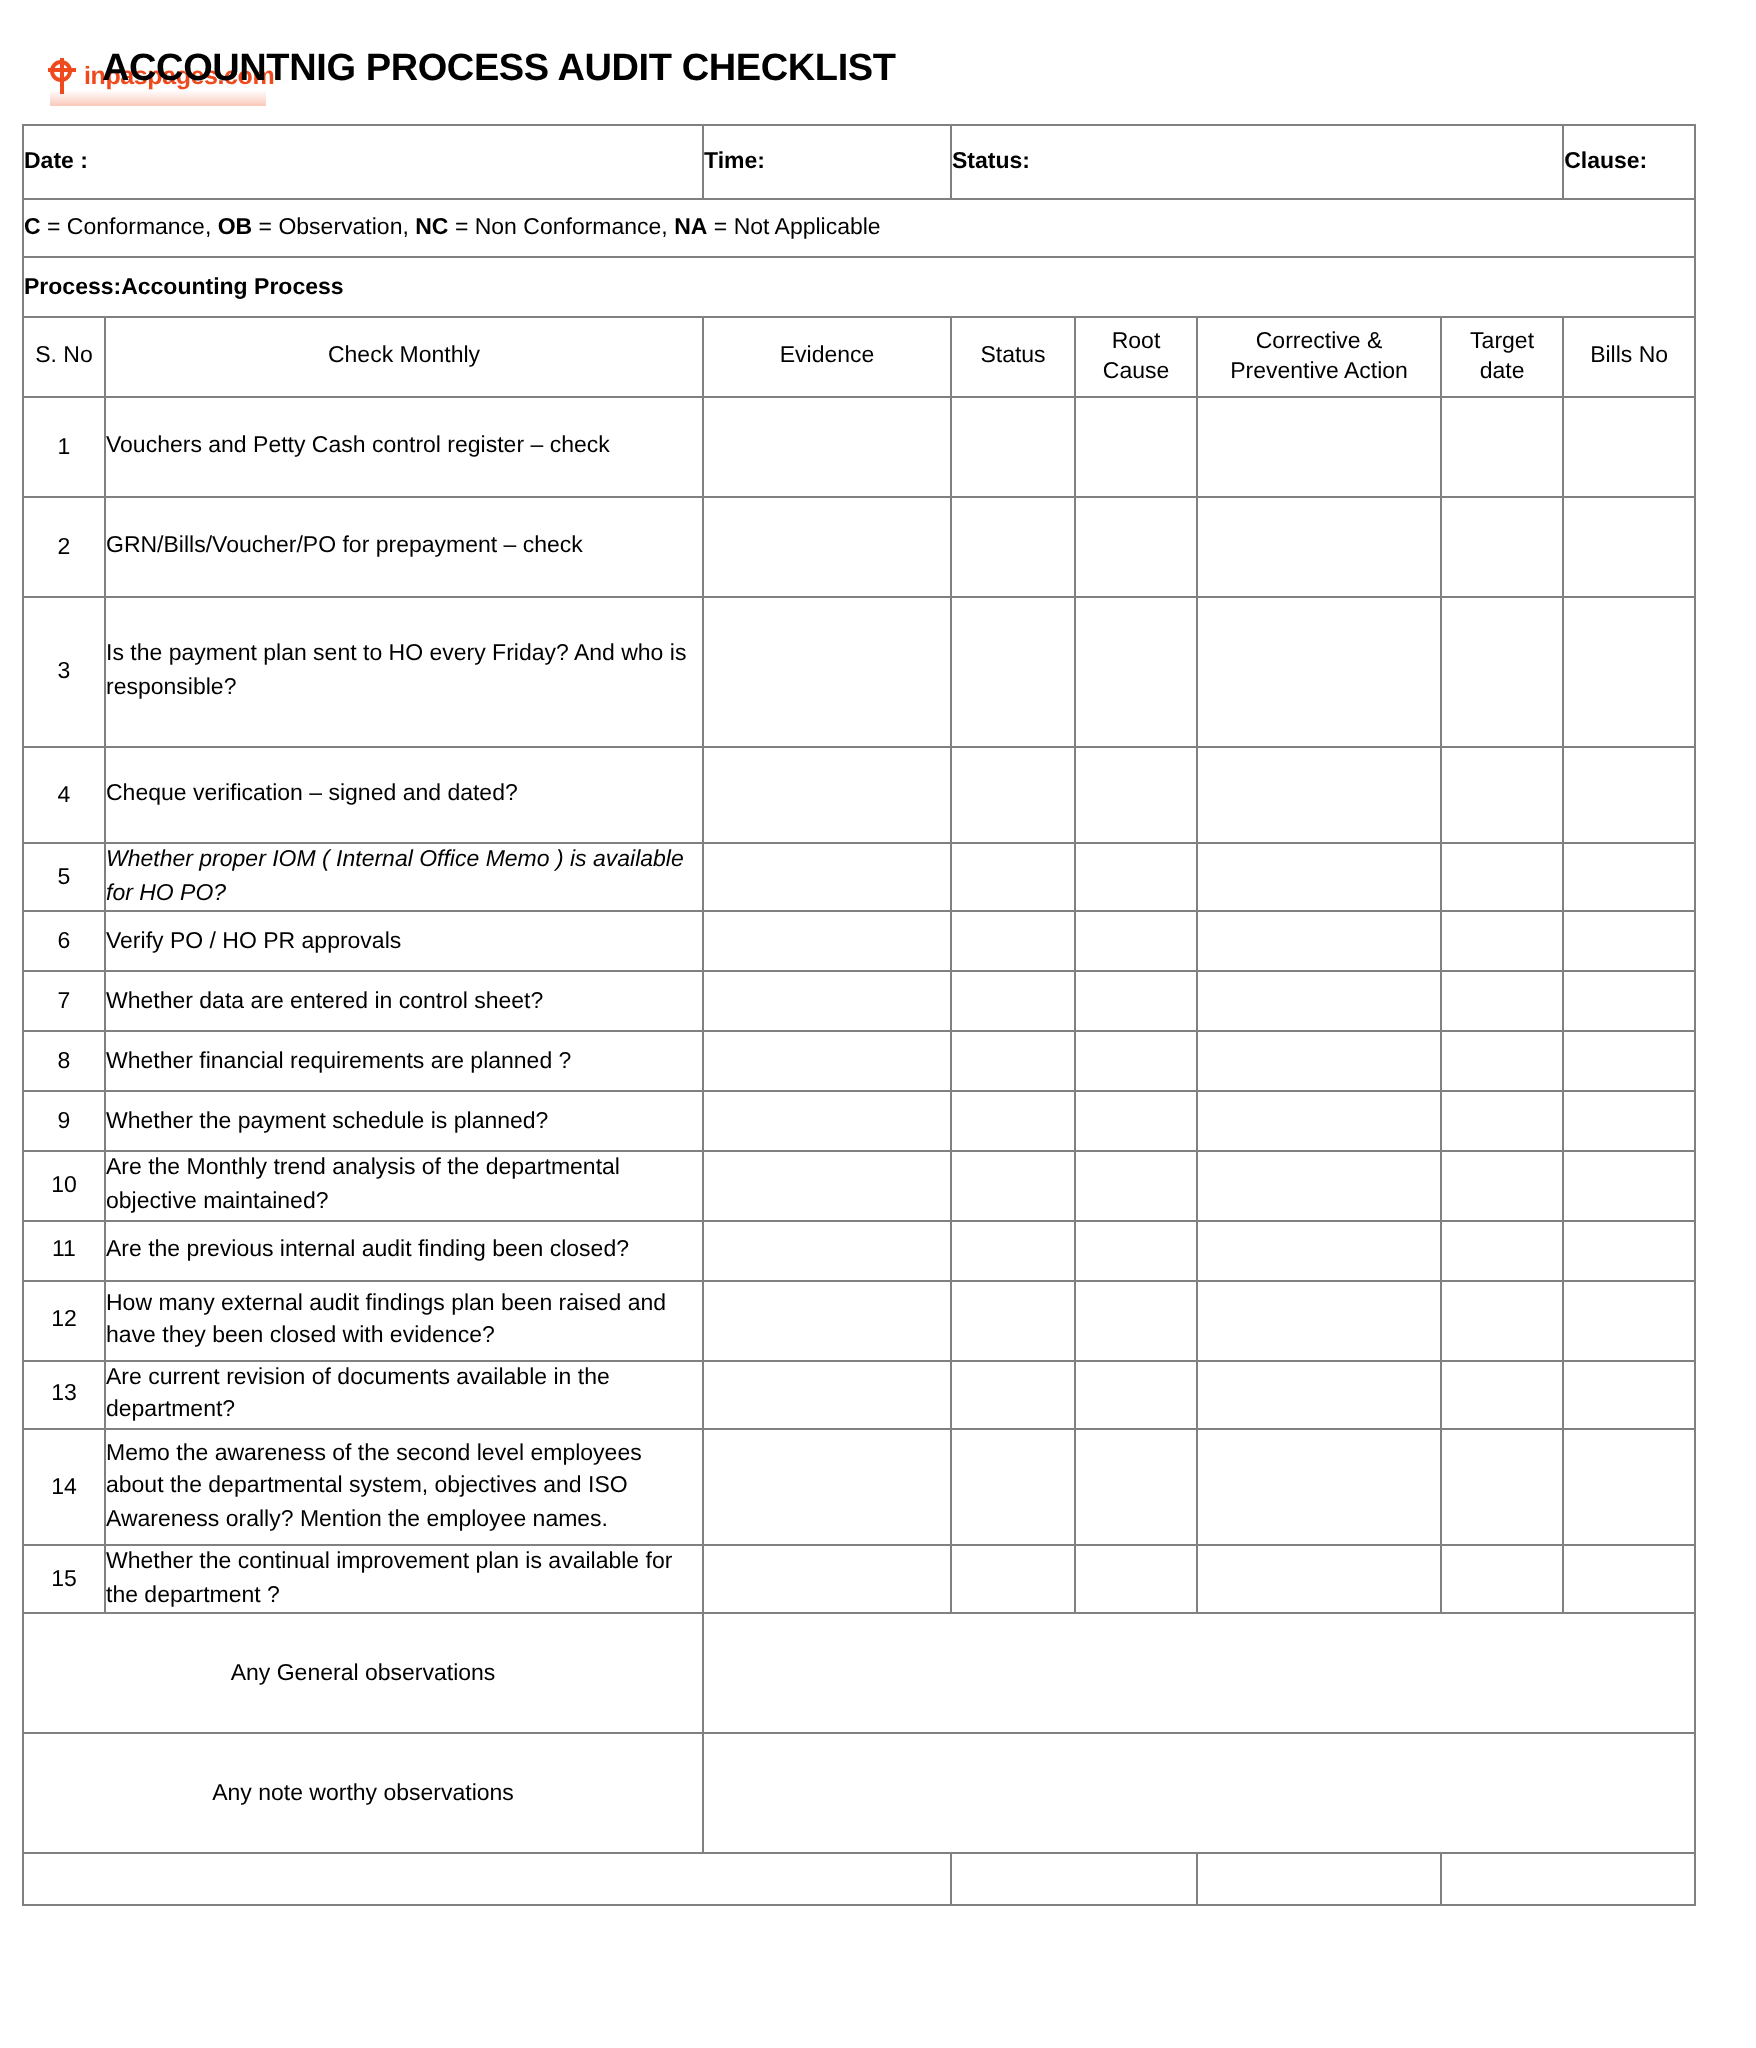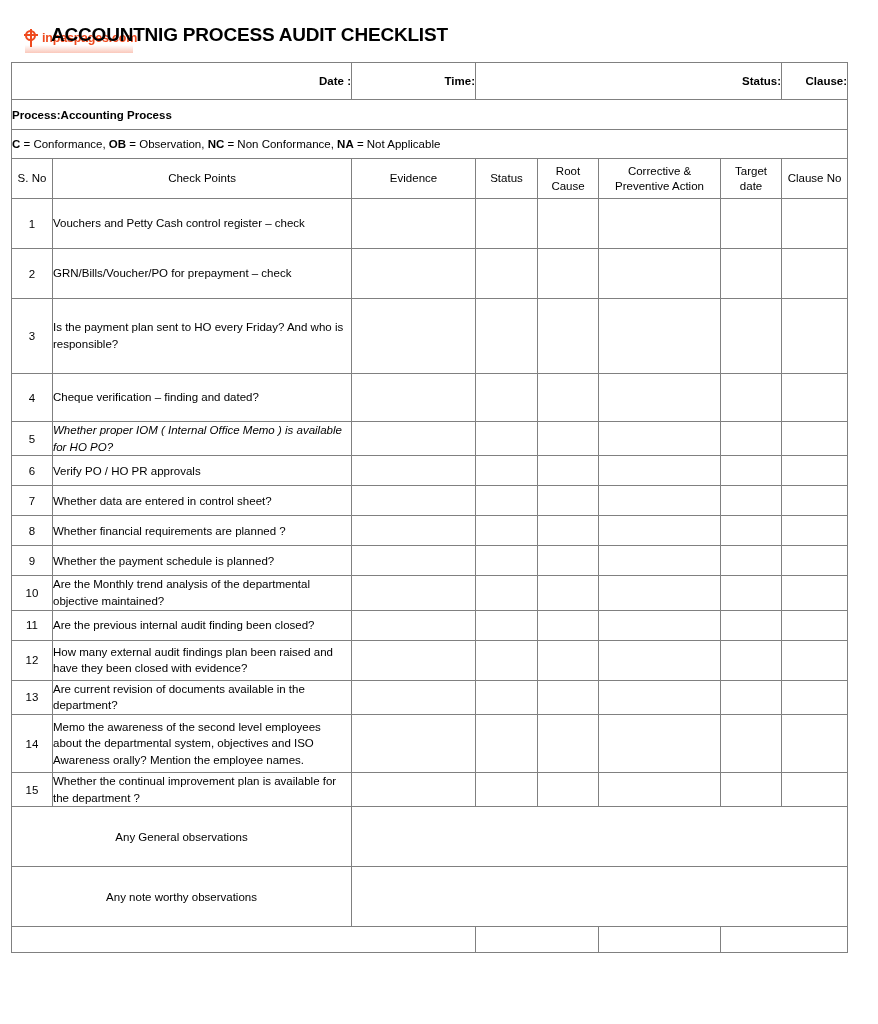--- a/index.html
+++ b/index.html
@@ -129,21 +129,20 @@
     padding: 3px 6px;
   }
 
   .b { font-weight: bold; }
 
   
   .info-cell {
     font-weight: bold;
     font-size: 11.5px;
     height: 37px;
-    text-align: right;
   }
   .process-cell {
     font-weight: bold;
     font-size: 11.5px;
     height: 30px;
   }
   .legend-cell {
     font-size: 11.5px;
     height: 29px;
   }
@@ -225,47 +224,47 @@
 
     <tbody>
         <tr>
       <td class="info-cell pad" colspan="2">Date :</td>
       <td class="info-cell pad" style="width:62px">Time:</td>
       <td class="info-cell pad" colspan="4">Status:</td>
       <td class="info-cell pad">Clause:</td>
     </tr>
 
     <tr>
-      <td class="process-cell pad" colspan="8">Process:Accounting Process</td>
-    </tr>
-
-    <tr>
       <td class="legend-cell pad" colspan="8">
         <span class="b">C</span><span> = </span><span>Conformance, </span><span class="b">OB</span><span> = </span><span>Observation, </span><span class="b">NC</span><span> = </span><span>Non Conformance, </span><span class="b">NA</span><span> = </span><span>Not Applicable</span>
       </td>
     </tr>
 
+    <tr>
+      <td class="process-cell pad" colspan="8">Process:Accounting Process</td>
+    </tr>
+
     <tr class="colhead">
       <td>S. No</td>
-      <td>Check Points</td>
+      <td>Check Monthly</td>
       <td>Evidence</td>
       <td>Status</td>
       <td>
         <span>Root</span><br>
         <span>Cause</span>
       </td>
       <td>
         <span>Corrective &amp;</span><br>
         <span>Preventive Action</span>
       </td>
       <td>
         <span>Target</span><br>
         <span>date</span>
       </td>
-      <td>Clause No</td>
+      <td>Bills No</td>
     </tr>
 
     </tbody>
       <tbody id="items-body">
         <tr class="item">
           <td class="sno" style="height: 50px;">1</td>
           <td class="checkpoint" style="height: 50px;">Vouchers and  Petty Cash control register – check</td>
           <td class="blank" style="height: 50px;"></td>
           <td class="blank" style="height: 50px;"></td>
           <td class="blank" style="height: 50px;"></td>
@@ -288,21 +287,21 @@
           <td class="checkpoint" style="height: 75px;">Is the payment plan sent to HO every Friday? And who is responsible?</td>
           <td class="blank" style="height: 75px;"></td>
           <td class="blank" style="height: 75px;"></td>
           <td class="blank" style="height: 75px;"></td>
           <td class="blank" style="height: 75px;"></td>
           <td class="blank" style="height: 75px;"></td>
           <td class="blank" style="height: 75px;"></td>
         </tr>
         <tr class="item">
           <td class="sno" style="height: 48px;">4</td>
-          <td class="checkpoint" style="height: 48px;">Cheque verification – finding and dated?</td>
+          <td class="checkpoint" style="height: 48px;">Cheque verification – signed and dated?</td>
           <td class="blank" style="height: 48px;"></td>
           <td class="blank" style="height: 48px;"></td>
           <td class="blank" style="height: 48px;"></td>
           <td class="blank" style="height: 48px;"></td>
           <td class="blank" style="height: 48px;"></td>
           <td class="blank" style="height: 48px;"></td>
         </tr>
         <tr class="item">
           <td class="sno" style="height: 32px;">5</td>
           <td class="checkpoint" style="height: 32px; font-style: italic;">Whether proper IOM ( Internal Office Memo )  is available for HO PO?</td>

